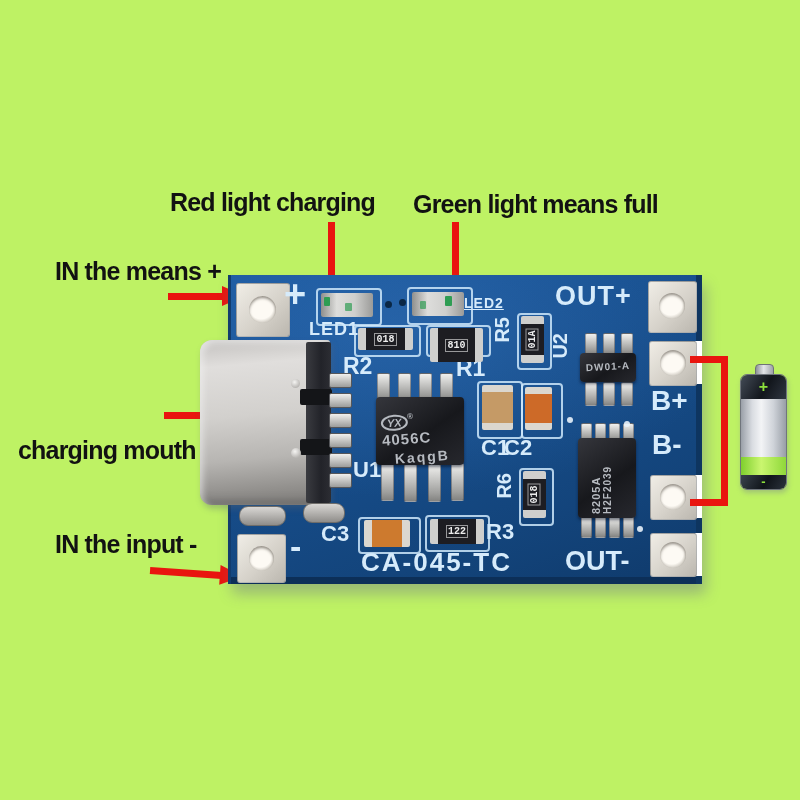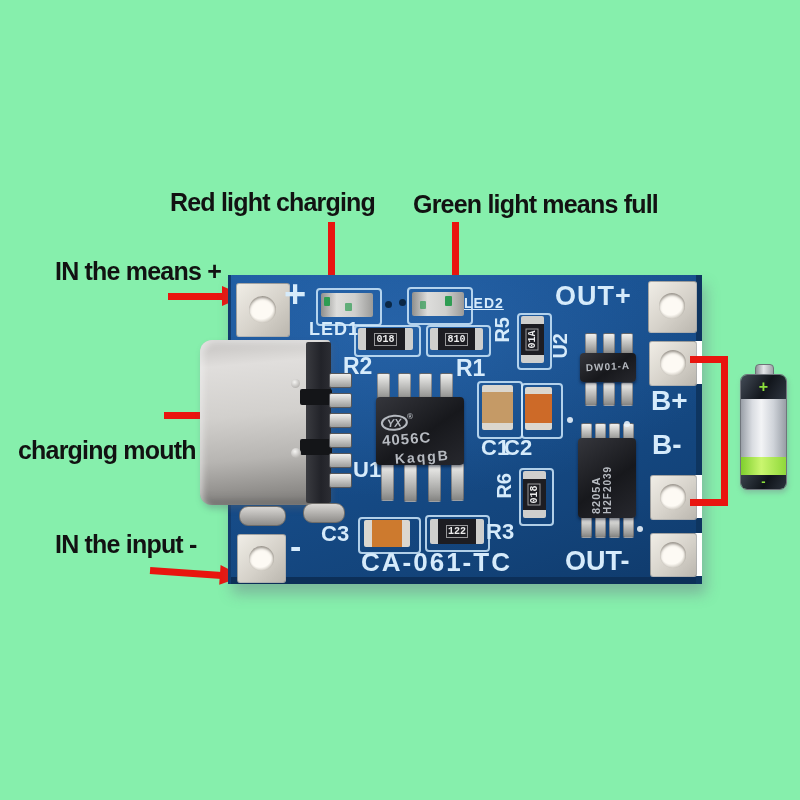--- a/index.html
+++ b/index.html
@@ -1,16 +1,16 @@
 <!DOCTYPE html>
 <html><head>
 <meta charset="utf-8">
 <style>
   html,body{margin:0;padding:0;background:#ffffff;}
-  .stage{position:relative;width:800px;height:800px;background:#86efac;overflow:hidden;
+  .stage{position:relative;width:800px;height:800px;background:#bef264;overflow:hidden;
          font-family:"Liberation Sans",sans-serif;}
   .abs{position:absolute;}
 
   
   .ann{position:absolute;font-weight:700;color:#121212;font-size:25px;letter-spacing:-0.8px;white-space:pre;}
 
   
   .shaft{position:absolute;background:#e9150f;}
   .head-r{position:absolute;width:0;height:0;border-top:10px solid transparent;border-bottom:10px solid transparent;border-left:23px solid #e9150f;}
   .head-d{position:absolute;width:0;height:0;border-left:10px solid transparent;border-right:10px solid transparent;border-top:23px solid #e9150f;}
@@ -152,21 +152,21 @@
     <div class="silk-v" style="left:321px;top:58px;font-size:20px;">U2</div>
     <div class="silk" style="left:253px;top:160px;font-size:22px;">C1</div>
     <div class="silk" style="left:276px;top:160px;font-size:22px;">C2</div>
     <div class="silk-v" style="left:265px;top:198px;font-size:20px;">R6</div>
     <div class="silk" style="left:423px;top:110px;font-size:28px;">B+</div>
     <div class="silk" style="left:424px;top:154px;font-size:28px;">B-</div>
     <div class="silk" style="left:125px;top:182px;font-size:22px;">U1</div>
     <div class="silk" style="left:93px;top:246px;font-size:22px;">C3</div>
     <div class="silk" style="left:258px;top:244px;font-size:22px;">R3</div>
     <div class="silk" style="left:62px;top:252px;font-size:34px;">-</div>
-    <div class="silk" style="left:133px;top:272px;font-size:26px;letter-spacing:2px;">CA-061-TC</div>
+    <div class="silk" style="left:133px;top:272px;font-size:26px;letter-spacing:2px;">CA-045-TC</div>
     <div class="silk" style="left:337px;top:271px;font-size:27px;">OUT-</div>
 
     <div class="outline" style="left:88px;top:13px;width:62px;height:34px;"></div>
     <div class="outline" style="left:179px;top:12px;width:62px;height:34px;"></div>
     <div class="outline" style="left:126px;top:50px;width:63px;height:28px;"></div>
     <div class="outline" style="left:198px;top:50px;width:61px;height:28px;"></div>
     <div class="outline" style="left:289px;top:38px;width:31px;height:53px;"></div>
     <div class="outline" style="left:249px;top:106px;width:42px;height:54px;"></div>
     <div class="outline" style="left:293px;top:108px;width:38px;height:52px;"></div>
     <div class="outline" style="left:291px;top:193px;width:31px;height:54px;"></div>
@@ -178,21 +178,21 @@
       <div class="led-dot" style="left:24px;top:10px;width:7px;height:8px;opacity:.7;"></div>
     </div>
     <div class="led" style="left:184px;top:17px;width:52px;height:24px;">
       <div class="led-dot" style="left:33px;top:4px;width:7px;height:10px;"></div>
       <div class="led-dot" style="left:8px;top:9px;width:6px;height:8px;opacity:.7;"></div>
     </div>
 
     <div class="res-h" style="left:130px;top:53px;width:55px;height:22px;">
         <span class="rcode">018</span>
       </div>
-    <div class="res-h" style="left:202px;top:53px;width:53px;height:22px;">
+    <div class="res-h" style="left:202px;top:53px;width:53px;height:34px;">
         <span class="rcode">810</span>
       </div>
     <div class="res-v" style="left:293px;top:41px;width:23px;height:47px;">
         <span class="rcode rot90">01A</span>
       </div>
     <div class="res-v" style="left:295px;top:196px;width:23px;height:47px;">
         <span class="rcode rot90">018</span>
       </div>
     <div class="res-h" style="left:202px;top:244px;width:54px;height:25px;">
         <span class="rcode">122</span>

